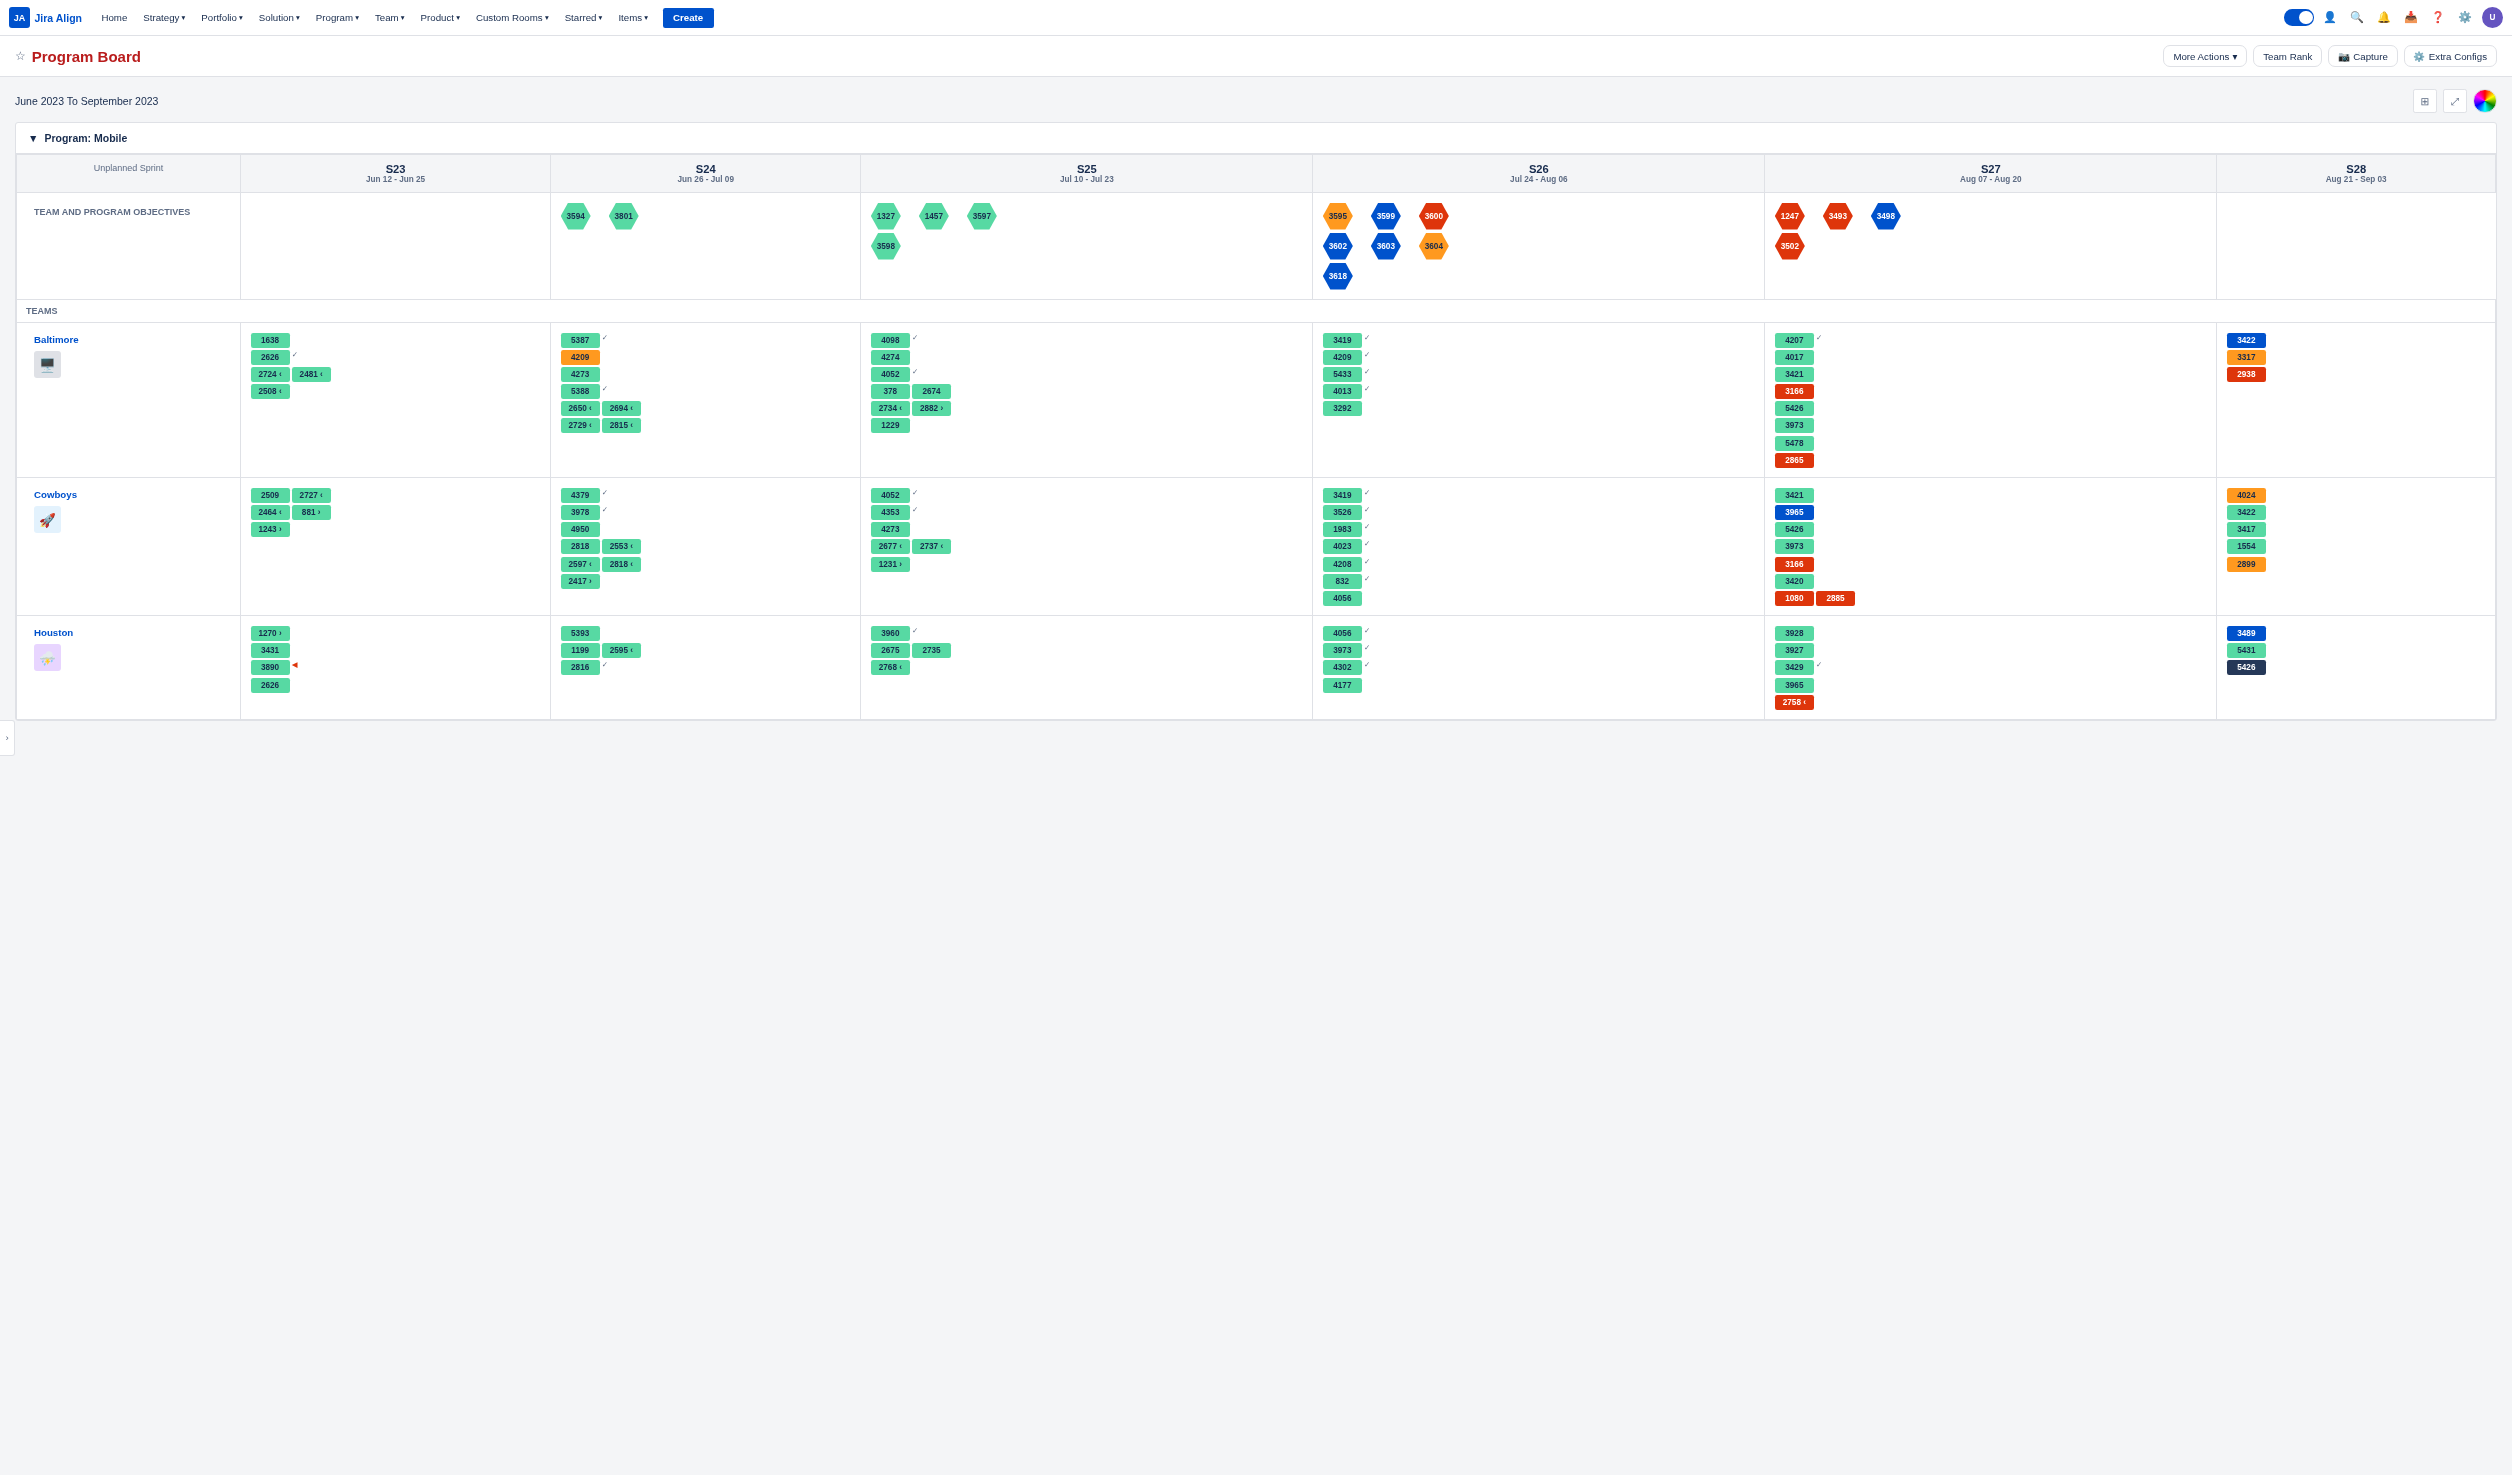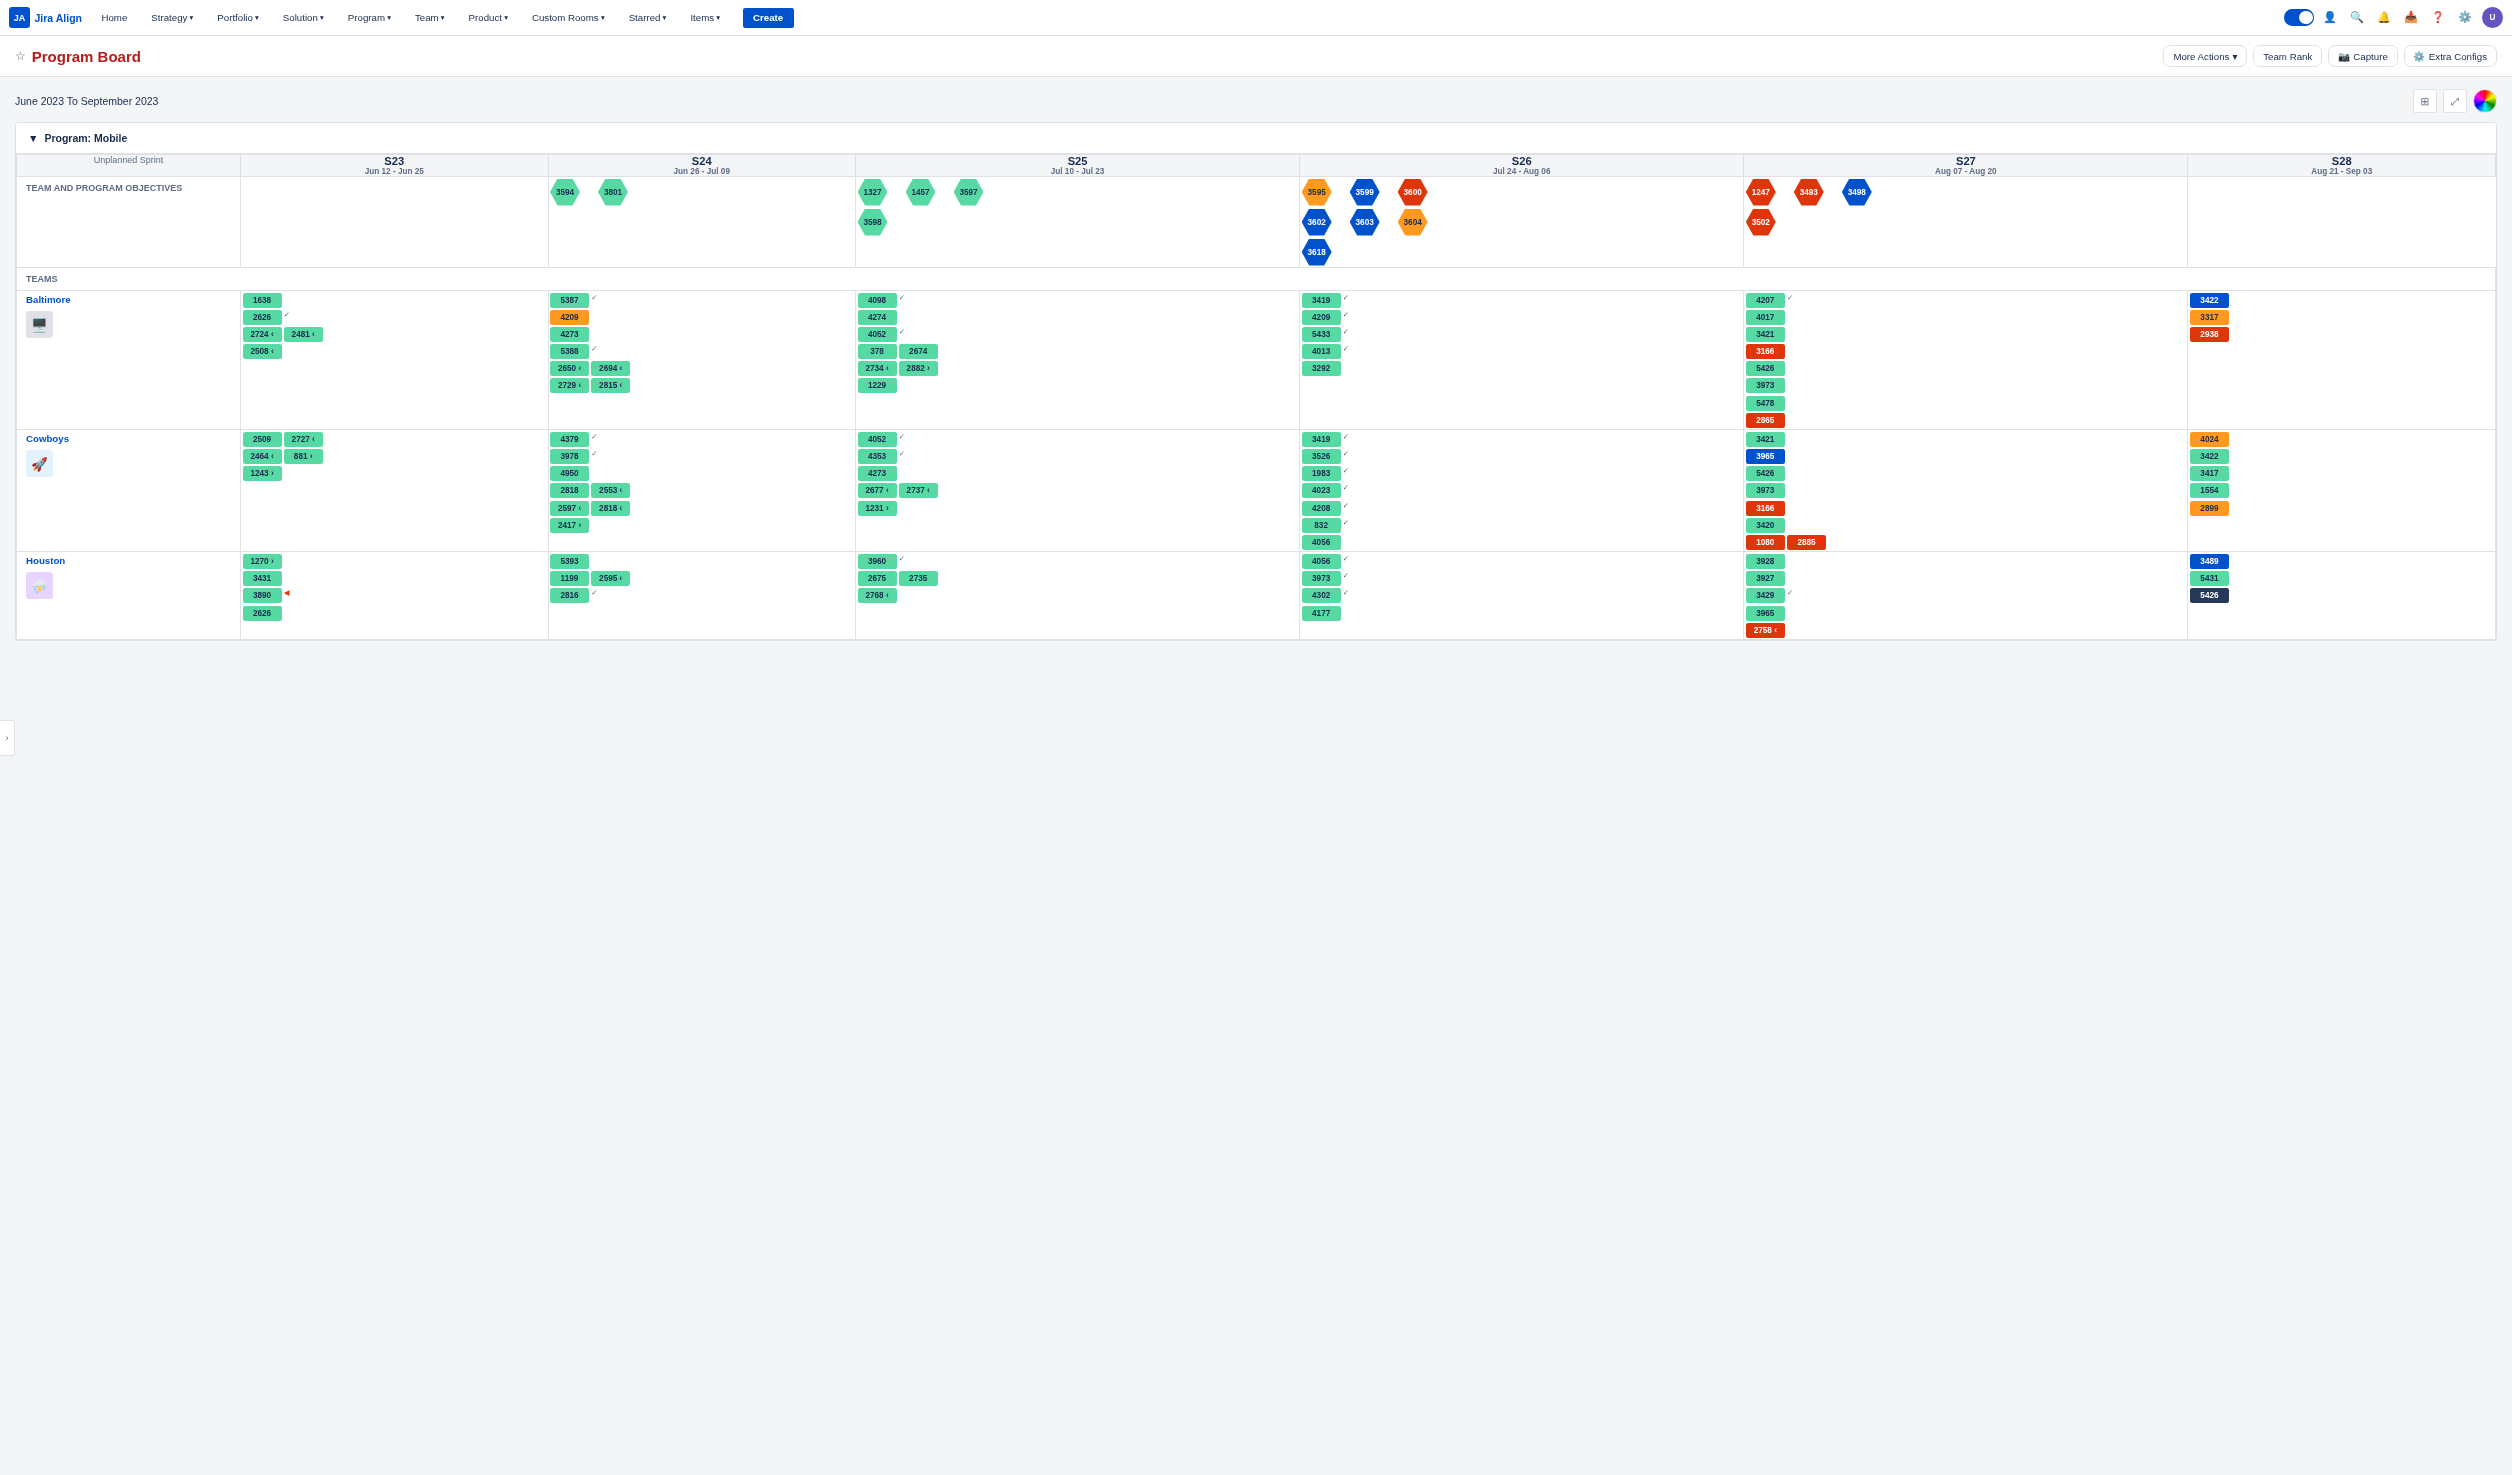--- a/index.html
+++ b/index.html
@@ -5,21 +5,21 @@
     * { box-sizing: border-box; margin: 0; padding: 0; }
     body { font-family: -apple-system, BlinkMacSystemFont, 'Segoe UI', sans-serif; font-size: 9.7px; background: #f4f5f7; color: #172b4d; }
 
     
     .top-nav {
       display: flex; align-items: center; background: #fff; height: 36px;
       padding: 0 9px; border-bottom: 0.7px solid #dfe1e6; position: sticky; top: 0; z-index: 100;
     }
     .nav-logo { display: flex; align-items: center; gap: 4.5px; font-weight: 700; font-size: 10.5px; color: #0052cc; margin-right: 12px; }
     .nav-logo-icon { width: 21px; height: 21px; background: #0052cc; border-radius: 3px; display: flex; align-items: center; justify-content: center; color: #fff; font-size: 9px; font-weight: 700; }
-    .nav-items { display: flex; align-items: center; gap: 9px; flex: 1; }
+    .nav-items { display: flex; align-items: center; gap: 1px; flex: 1; }
     .nav-item { padding: 4.5px 7.5px; cursor: pointer; border-radius: 2.2px; font-size: 9.7px; color: #172b4d; display: flex; align-items: center; gap: 2.2px; white-space: nowrap; }
     .nav-chevron { font-size: 7.5px; }
     .nav-create { background: #0052cc; color: #fff; border: none; padding: 4.5px 10.5px; border-radius: 2.2px; font-size: 9.7px; font-weight: 600; cursor: pointer; margin-left: 6px; }
     .nav-right { display: flex; align-items: center; gap: 6px; margin-left: 6px; }
     .nav-icon-btn { width: 21px; height: 21px; display: flex; align-items: center; justify-content: center; cursor: pointer; border-radius: 50%; color: #5e6c84; font-size: 11.2px; }
     .nav-toggle { width: 30px; height: 16.4px; background: #0052cc; border-radius: 8.2px; position: relative; cursor: pointer; }
     .nav-toggle::after { content: ''; width: 13.5px; height: 13.5px; background: #fff; border-radius: 50%; position: absolute; top: 1.5px; right: 1.5px; }
     .avatar { width: 21px; height: 21px; border-radius: 50%; background: #6554c0; display: flex; align-items: center; justify-content: center; color: #fff; font-size: 8.2px; font-weight: 700; cursor: pointer; overflow: hidden; }
 
     
@@ -39,21 +39,21 @@
     .date-range { font-size: 10.5px; font-weight: 500; color: #172b4d; }
     .view-controls { display: flex; align-items: center; gap: 6px; }
     .view-btn { width: 24px; height: 24px; border: 0.7px solid #dfe1e6; border-radius: 2.2px; background: #fff; display: flex; align-items: center; justify-content: center; cursor: pointer; color: #5e6c84; font-size: 10.5px; }
 
     
     .board-container { background: #fff; border: 0.7px solid #dfe1e6; border-radius: 3px; }
     .program-header { display: flex; align-items: center; gap: 6px; padding: 9px 12px; border-bottom: 0.7px solid #dfe1e6; font-weight: 600; font-size: 10.5px; color: #172b4d; cursor: pointer; }
 
     
     .board-table { width: 100%; border-collapse: collapse; }
-    .board-table th, .board-table td { border: 0.7px solid #dfe1e6; vertical-align: top; padding: 0; }
+    .board-table th, .board-table td { border: 0.7px solid #dfe1e6; vertical-align: top; padding: 8px; }
 
     .sprint-header { text-align: center; padding: 6px 3px; background: #f4f5f7; }
     .sprint-name { font-size: 11.2px; font-weight: 700; color: #172b4d; }
     .sprint-dates { font-size: 8.2px; color: #5e6c84; }
 
     .unplanned-header { width: 224px; text-align: center; padding: 6px; background: #f4f5f7; font-size: 9px; color: #5e6c84; font-weight: 500; }
     .team-label-cell { width: 224px; padding: 6px 9px; vertical-align: top; background: #fff; }
     .section-header { font-size: 9px; font-weight: 600; color: #5e6c84; text-transform: uppercase; padding: 6px 9px; }
     .team-name { font-size: 9.7px; font-weight: 600; color: #0052cc; cursor: pointer; display: block; padding: 3px 9px; }
     .team-avatar { width: 27px; height: 27px; border-radius: 3px; margin: 3px 9px; overflow: hidden; display: flex; align-items: center; justify-content: center; font-size: 13.5px; }

